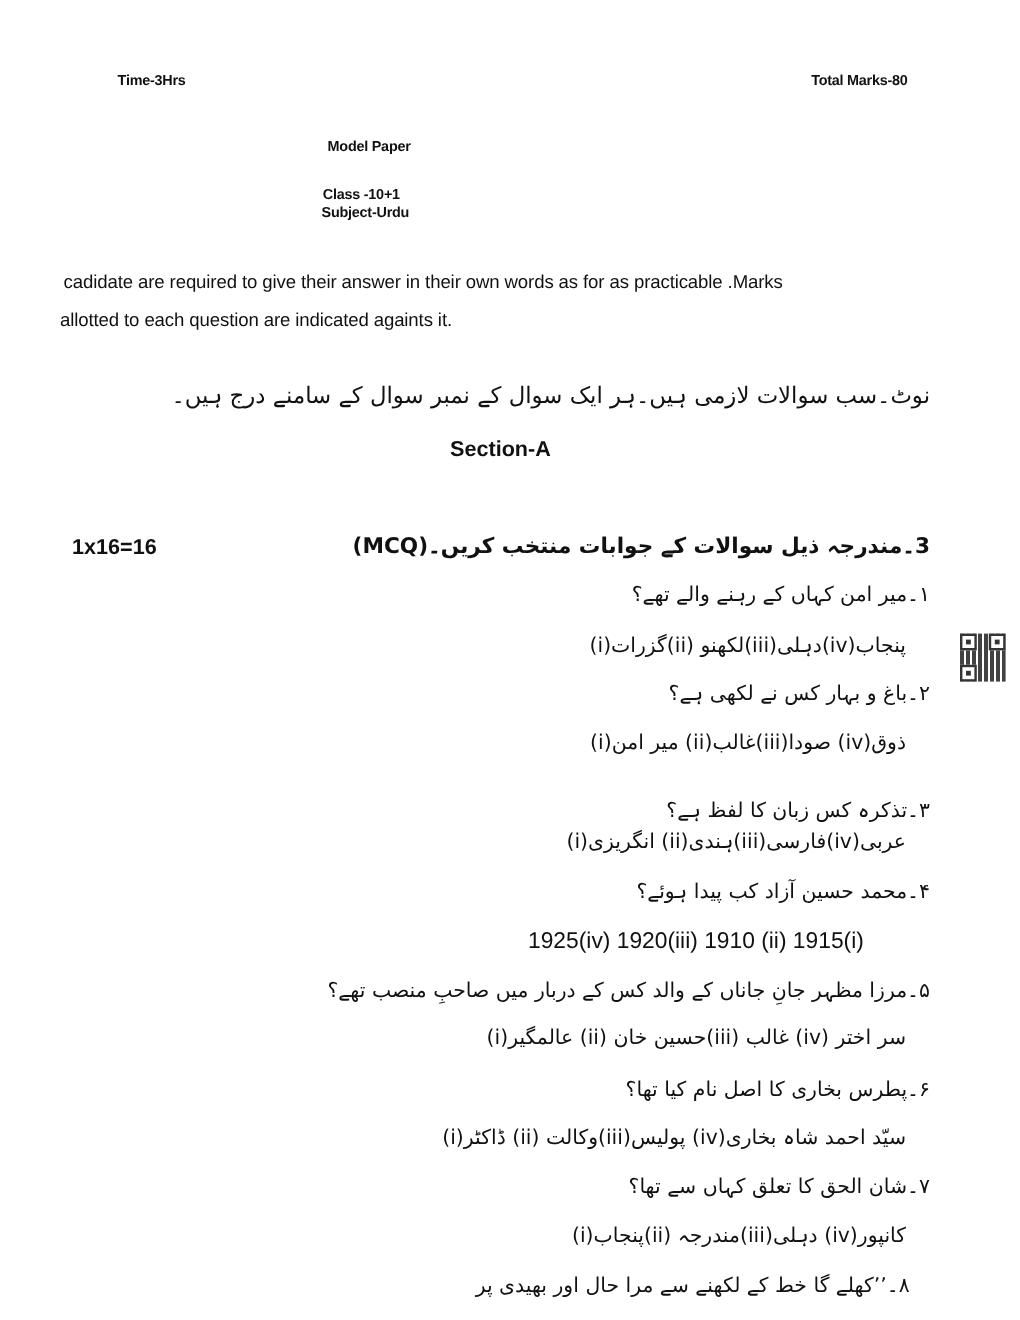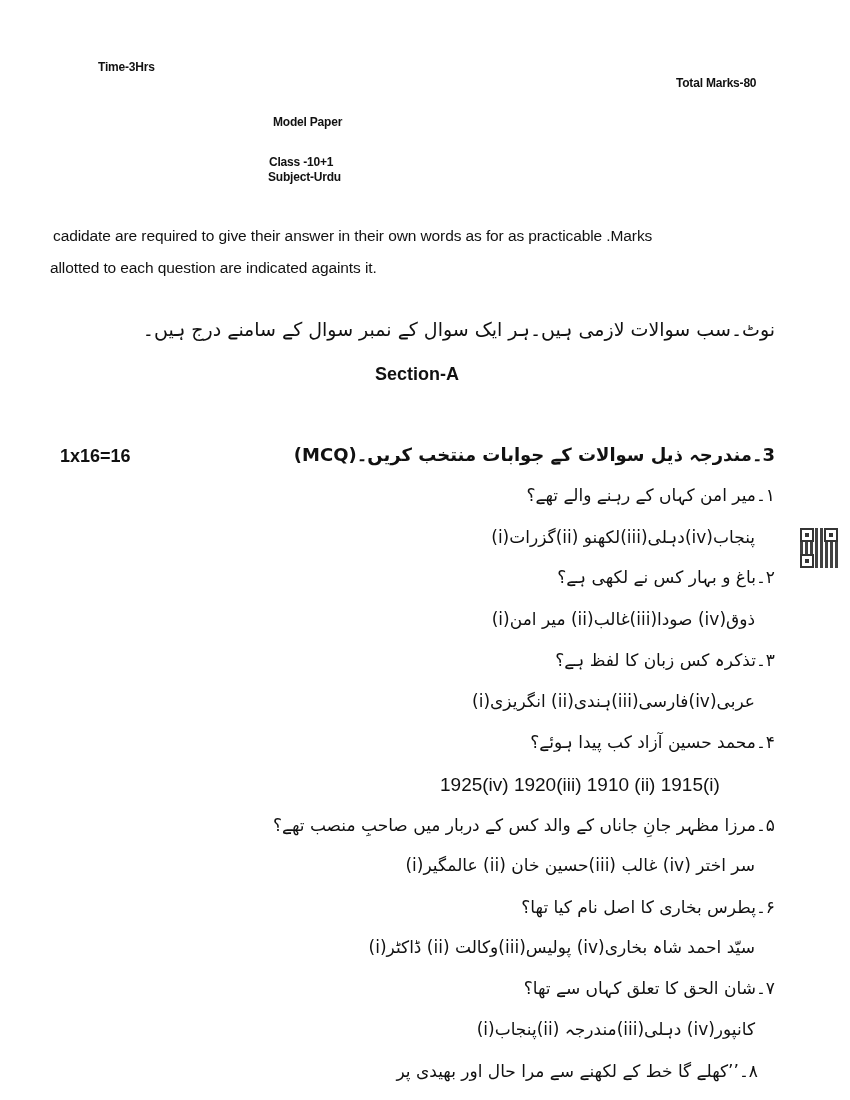--- a/index.html
+++ b/index.html
@@ -24,21 +24,21 @@
         #fff;
       opacity: 0.85;
     }
     .qr .fp { position: absolute; width: 10px; height: 10px; border: 2px solid #111; background: #fff; }
     .qr .fp::after { content: ""; position: absolute; left: 3px; top: 3px; width: 4px; height: 4px; background: #111; }
   </style>
 </head>
 <body>
 
 <div class="abs hdr" style="left:82px; top:60px;margin-left:16px;">Time-3Hrs</div>
-<div class="abs hdr" style="left:676px; top:60px;margin-top:16px;">Total Marks-80</div>
+<div class="abs hdr" style="left:676px; top:60px;">Total Marks-80</div>
 
 <div class="abs hdr" style="left:273px; top:115px;">Model Paper</div>
 <div class="abs hdr" style="left:269px; top:142px;margin-top:13px;">Class -10+1</div>
 <div class="abs hdr" style="left:268px; top:170px;">Subject-Urdu</div>
 
 <div class="abs eng" style="left:53px; top:227px;">cadidate are required to give their answer in their own words as for as practicable .Marks</div>
 <div class="abs eng" style="left:50px; top:259px;">allotted to each question are indicated againts it.</div>
 
 <div class="abs urdu" style="right:75px; top:318px; font-size:19px;">نوٹ۔سب سوالات لازمی ہیں۔ہر ایک سوال کے نمبر سوال کے سامنے درج ہیں۔</div>
 
@@ -46,21 +46,21 @@
 
 <div class="abs bold18" style="left:60px; top:446px;">1x16=16</div>
 <div class="abs urdu" style="right:75px; top:444px; font-size:18px; font-weight:bold;">3۔مندرجہ ذیل سوالات کے جوابات منتخب کریں۔(MCQ)</div>
 
 <div class="abs urdu" style="right:75px; top:485px;">۱۔میر امن کہاں کے رہنے والے تھے؟</div>
 <div class="abs urdu" style="right:95px; top:527px;">(i)گزرات(ii) لکھنو(iii)دہلی(iv)پنجاب</div>
 
 <div class="abs urdu" style="right:75px; top:567px;">۲۔باغ و بہار کس نے لکھی ہے؟</div>
 <div class="abs urdu" style="right:95px; top:609px;">(i)میر امن (ii)غالب(iii)صودا (iv)ذوق</div>
 
-<div class="abs urdu" style="right:75px; top:650px;">۳۔تذکرہ کس زبان کا لفظ ہے؟</div>
+<div class="abs urdu" style="right:75px; top:665px;">۳۔تذکرہ کس زبان کا لفظ ہے؟</div>
 <div class="abs urdu" style="right:95px; top:691px;">(i)انگریزی (ii)ہندی(iii)فارسی(iv)عربی</div>
 
 <div class="abs urdu" style="right:75px; top:732px;">۴۔محمد حسین آزاد کب پیدا ہوئے؟</div>
 <div class="abs num" style="left:440px; top:774px;">1925(iv) 1920(iii) 1910 (ii) 1915(i)</div>
 
 <div class="abs urdu" style="right:75px; top:815px;">۵۔مرزا مظہر جانِ جاناں کے والد کس کے دربار میں صاحبِ منصب تھے؟</div>
 <div class="abs urdu" style="right:95px; top:855px;">(i)عالمگیر (ii) حسین خان(iii) غالب (iv) سر اختر</div>
 
 <div class="abs urdu" style="right:75px; top:897px;">۶۔پطرس بخاری کا اصل نام کیا تھا؟</div>
 <div class="abs urdu" style="right:95px; top:937px;">(i)ڈاکٹر (ii) وکالت(iii)پولیس (iv)سیّد احمد شاہ بخاری</div>

